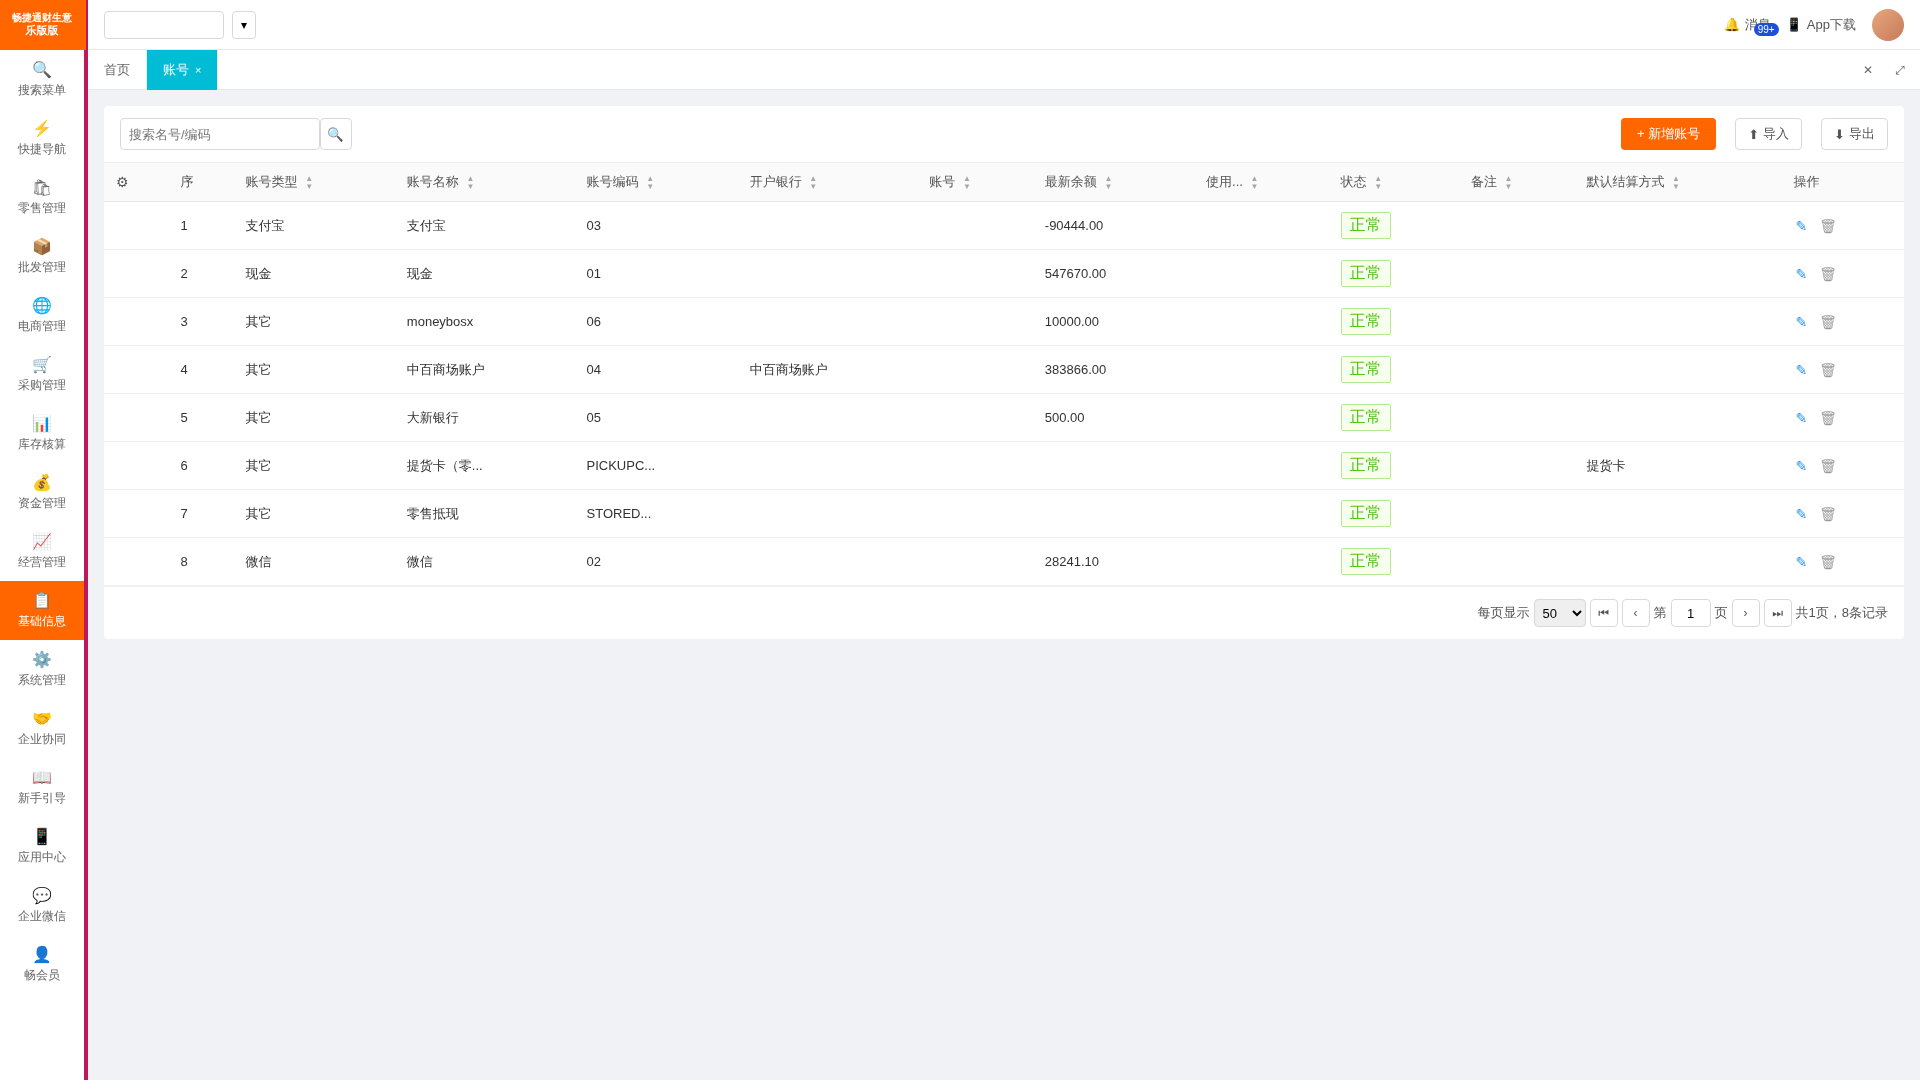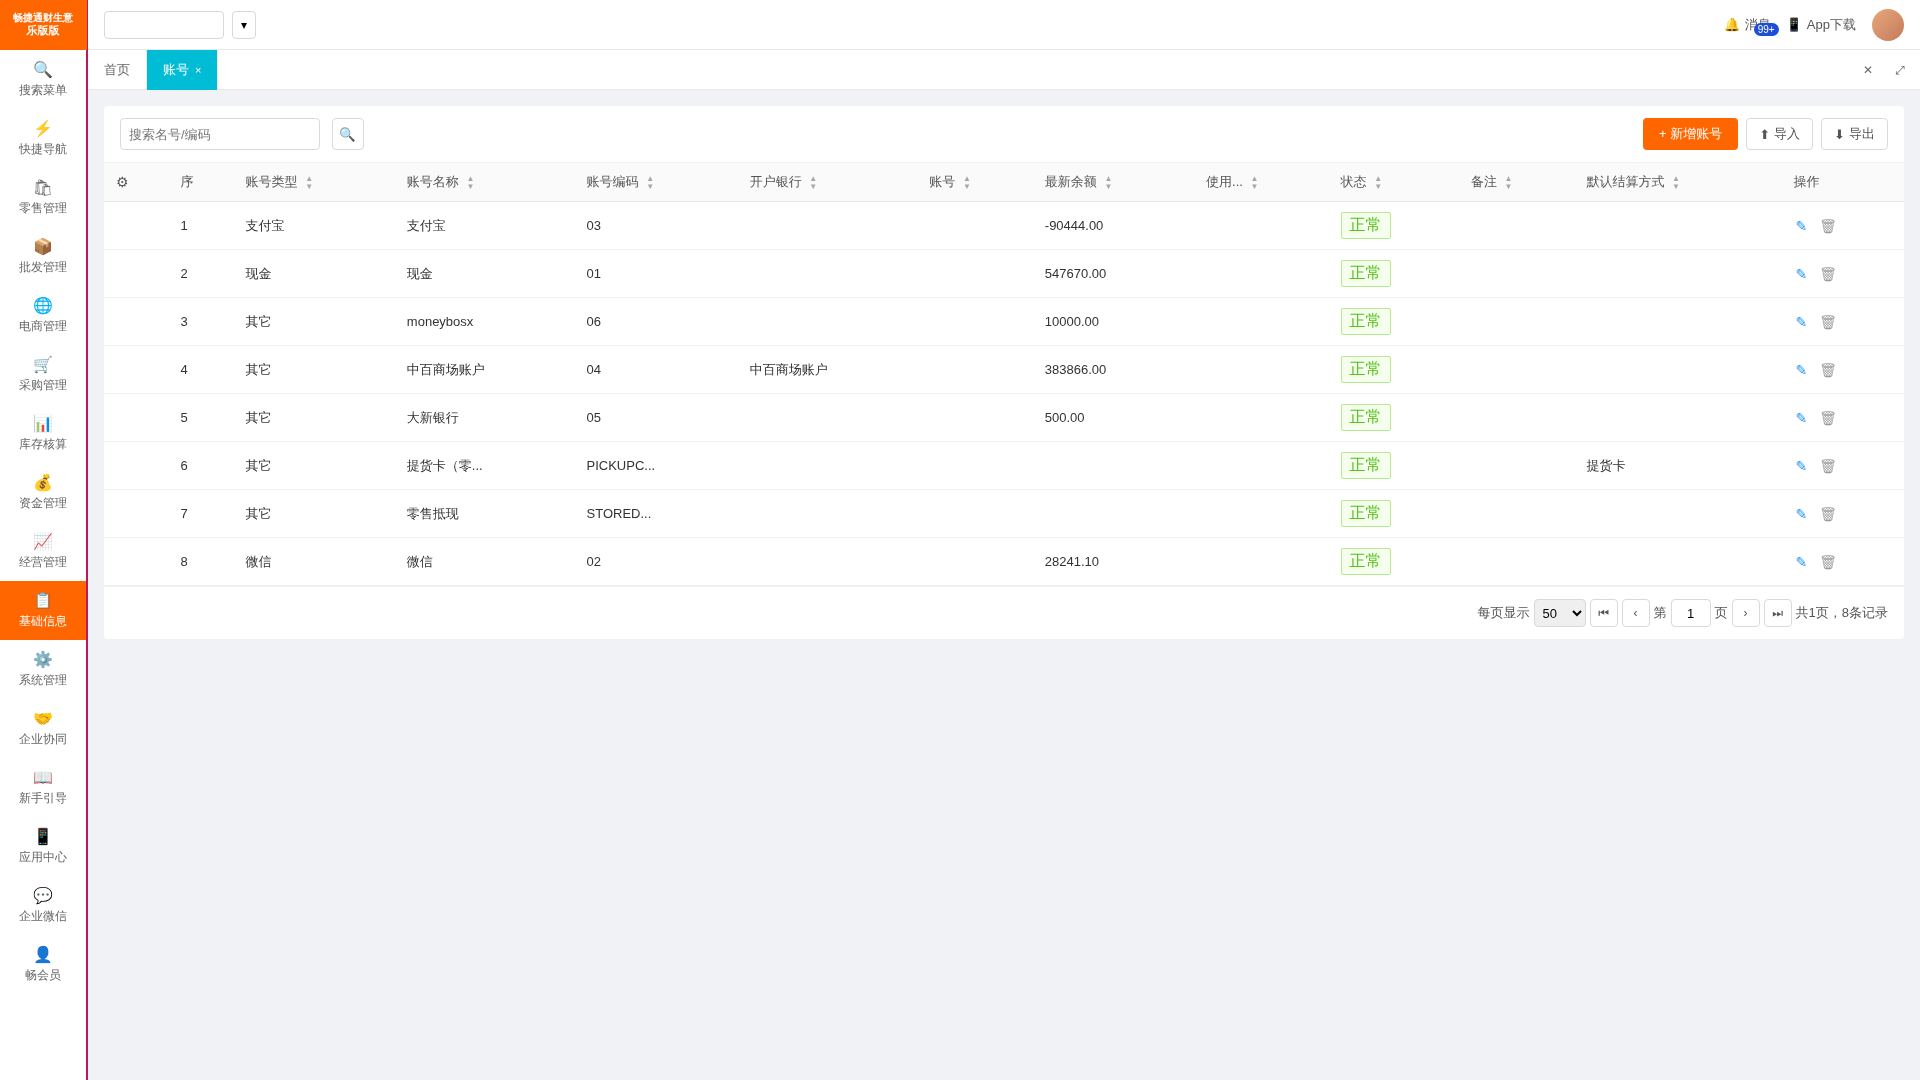--- a/index.html
+++ b/index.html
@@ -5,21 +5,21 @@
     * { box-sizing: border-box; margin: 0; padding: 0; }
     body { font-family: 'Microsoft YaHei', Arial, sans-serif; font-size: 13px; background: #f0f2f5; display: flex; height: 1080px; width: 1920px; overflow: hidden; }
 
     
     .sidebar {
       width: 88px;
       background: #fff;
       display: flex;
       flex-direction: column;
       align-items: center;
-      border-right: 2px solid #be185d;
+      border-right: 4px solid #be185d;
       flex-shrink: 0;
     }
     .sidebar-logo {
       width: 88px;
       height: 50px;
       background: #ff6600;
       display: flex;
       align-items: center;
       justify-content: center;
       color: white;
@@ -128,42 +128,42 @@
     .content-card { background: #fff; border-radius: 4px; overflow: hidden; }
 
     
     .toolbar {
       display: flex;
       align-items: center;
       justify-content: space-between;
       padding: 12px 16px;
       border-bottom: 1px solid #f0f0f0;
     }
-    .toolbar-left { display: flex; align-items: center; gap: 12px; }
+    .toolbar-left { display: flex; align-items: center; gap: 0; }
     .search-box {
       width: 200px;
       height: 32px;
       border: 1px solid #d9d9d9;
       border-radius: 4px;
       padding: 0 8px;
       font-size: 13px;
     }
     .search-btn {
       width: 32px;
       height: 32px;
       background: none;
       border: 1px solid #d9d9d9;
       border-radius: 4px;
       cursor: pointer;
       display: flex;
       align-items: center;
       justify-content: center;
       color: #999;
     }
-    .toolbar-right { display: flex; align-items: center; gap: 8px; }
+    .toolbar-right { display: flex; align-items: center; gap: 19px; }
     .btn-primary {
       height: 32px;
       padding: 0 16px;
       background: #ff6600;
       color: white;
       border: none;
       border-radius: 4px;
       cursor: pointer;
       font-size: 13px;
       white-space: nowrap;

